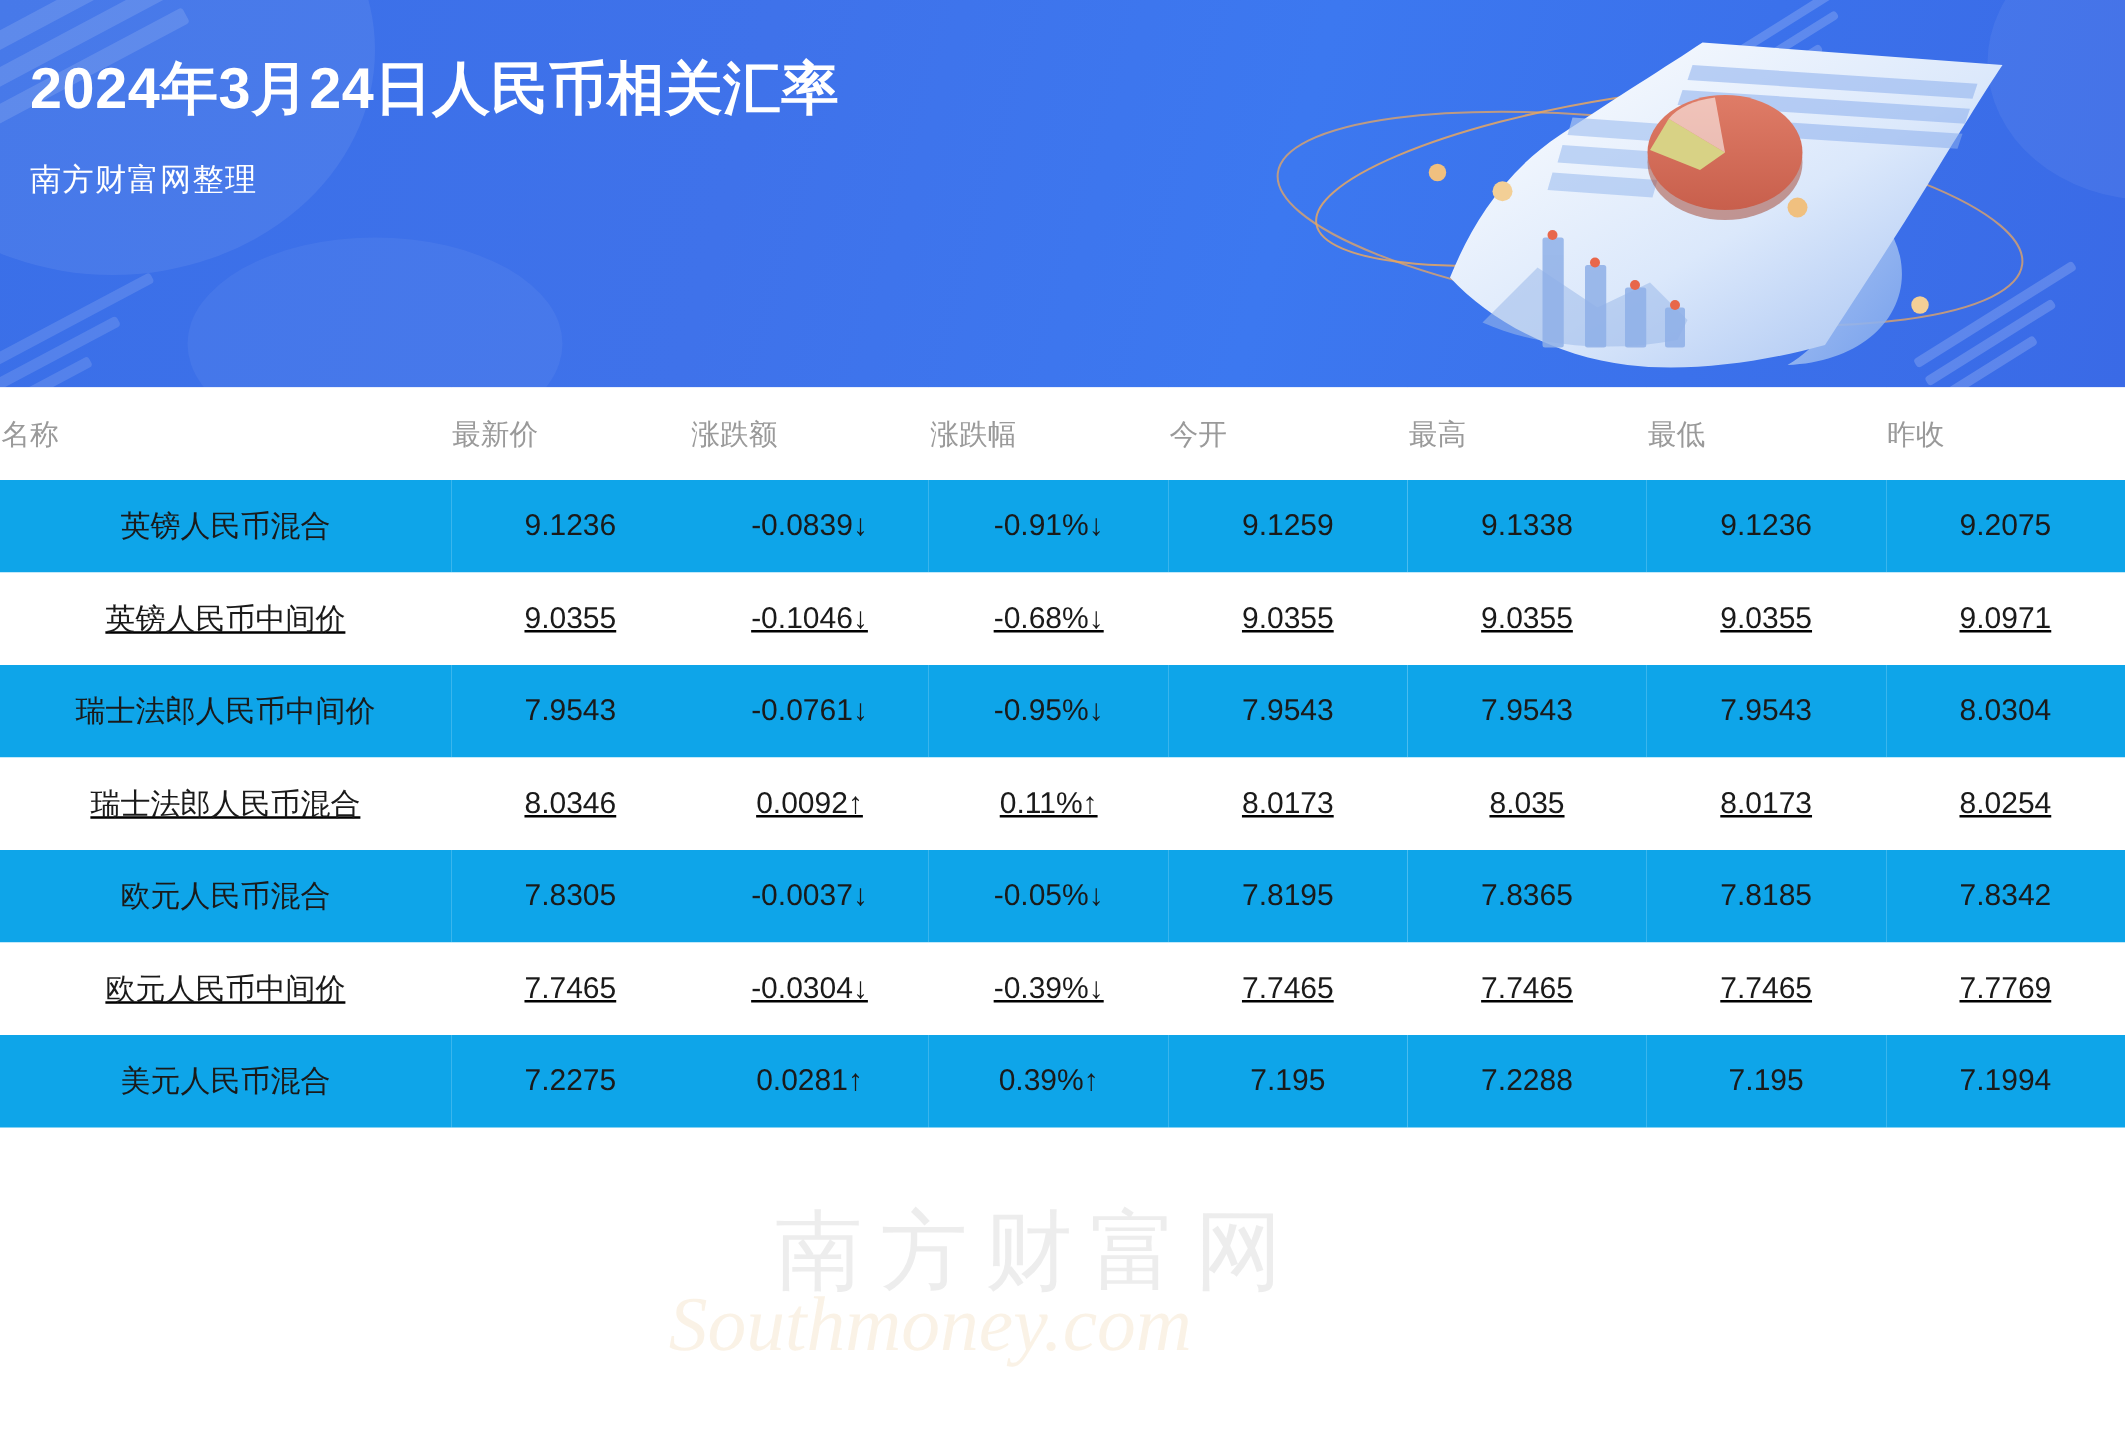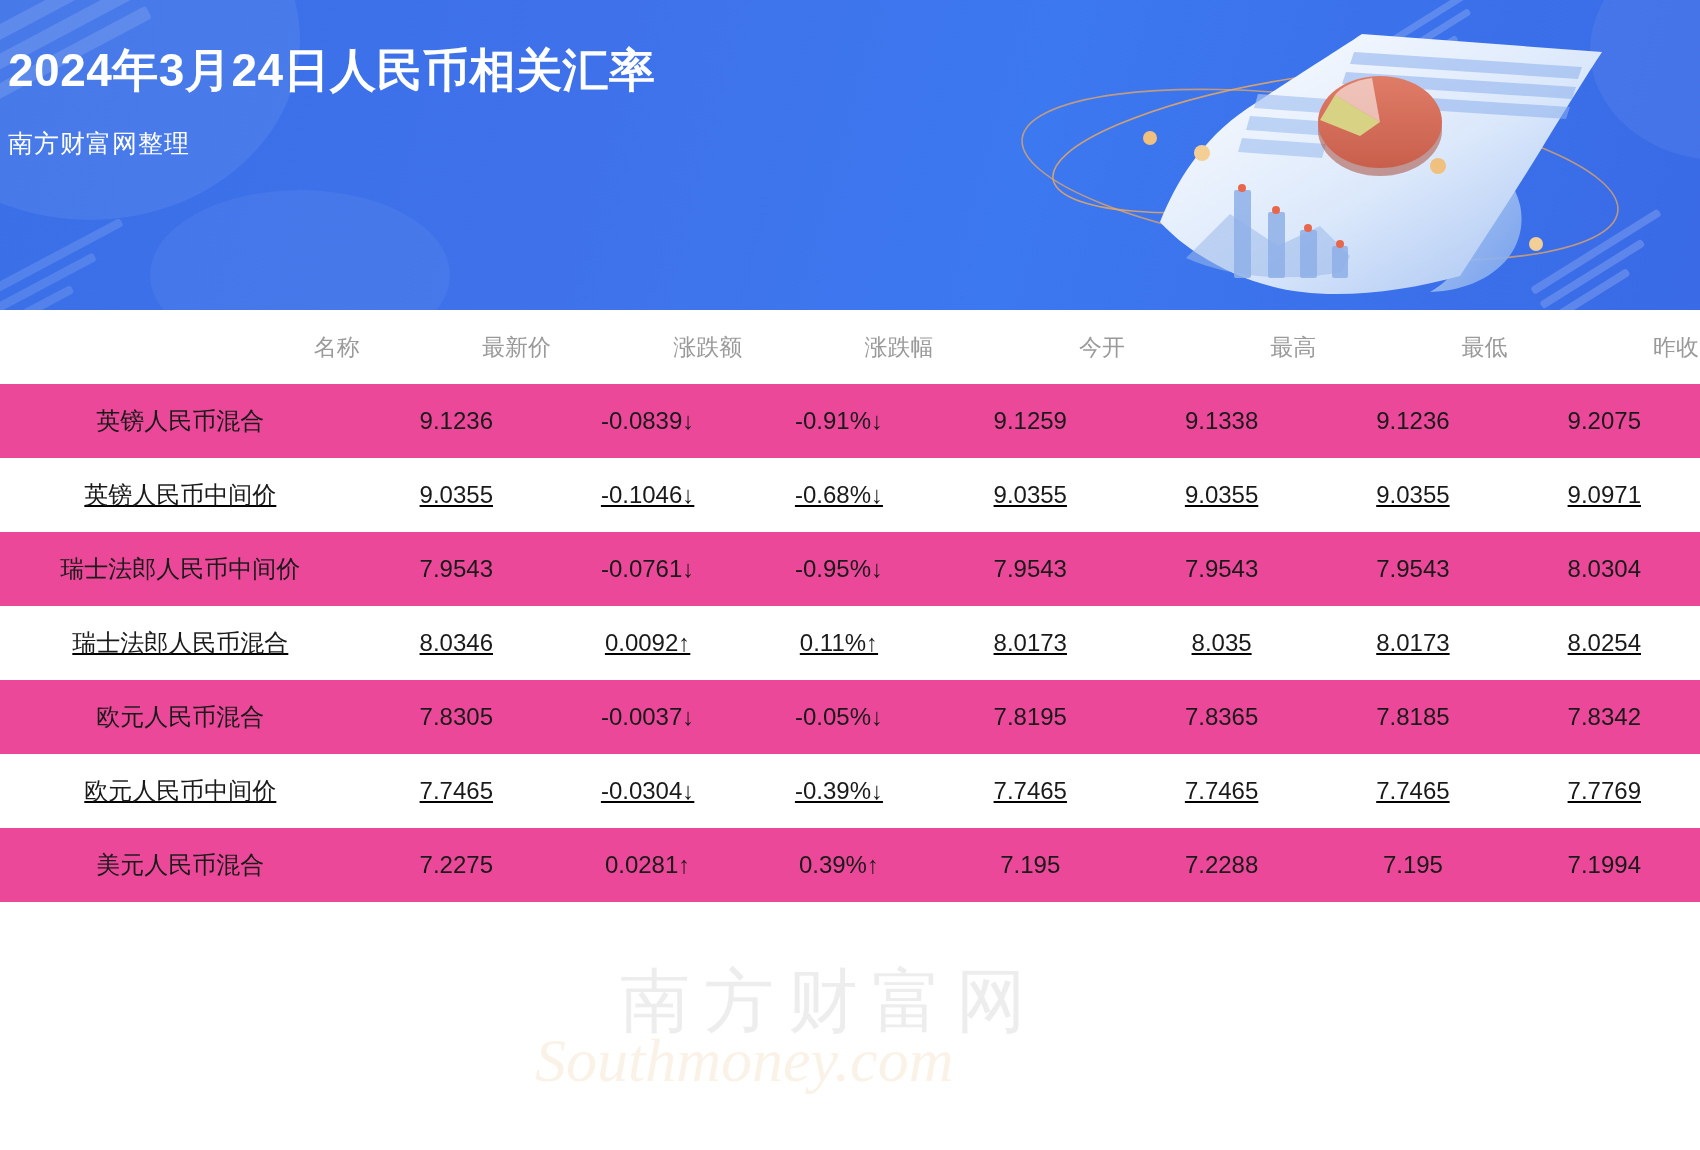--- a/index.html
+++ b/index.html
@@ -18,21 +18,21 @@
     background:linear-gradient(105deg,#3a6fe8 0%,#3f72ea 35%,#3c78f0 60%,#3a6ae6 100%);
     overflow:hidden;
   }
 
   
   .stripes{position:absolute;}
   .stripes i{display:block;background:rgba(255,255,255,.13);border-radius:3px;}
 
   .blob{position:absolute;border-radius:50%;background:rgba(255,255,255,.07);}
 
-  .banner-text{position:absolute;left:8px;top:44px;z-index:6;}
+  .banner-text{position:absolute;left:24px;top:44px;z-index:6;}
   .banner-title{
     color:#ffffff;
     font-size:46px;
     font-weight:bold;
     letter-spacing:.5px;
     line-height:1.15;
     white-space:nowrap;
   }
   .banner-sub{
     color:#ffffff;
@@ -56,33 +56,33 @@
     z-index:3;
   }
   table.fx col.c-name{width:360px;}
   table.fx col.c-num{width:191px;}
 
   table.fx th{
     font-weight:400;
     font-size:23px;
     color:#9a9a9a;
     height:72px;
-    text-align:right;
+    text-align:left;
     background:#ffffff;
     vertical-align:middle;
   }
   table.fx td{
     height:72px;
     text-align:center;
     font-size:24px;
     color:#1a1a1a;
     vertical-align:middle;
     background:transparent;
   }
-  table.fx tbody tr.odd{background:#ec4899;}
+  table.fx tbody tr.odd{background:#0ea5e9;}
   table.fx tbody tr.even{background:#ffffff;text-decoration:underline;}
   td.name{font-size:25px;color:#111;}
   .up{color:#ff0000;}
   .down{color:#067a06;}
 
   
   .watermark{
     position:absolute;
     left:0;top:0;width:1700px;height:100%;
     z-index:1;pointer-events:none;

